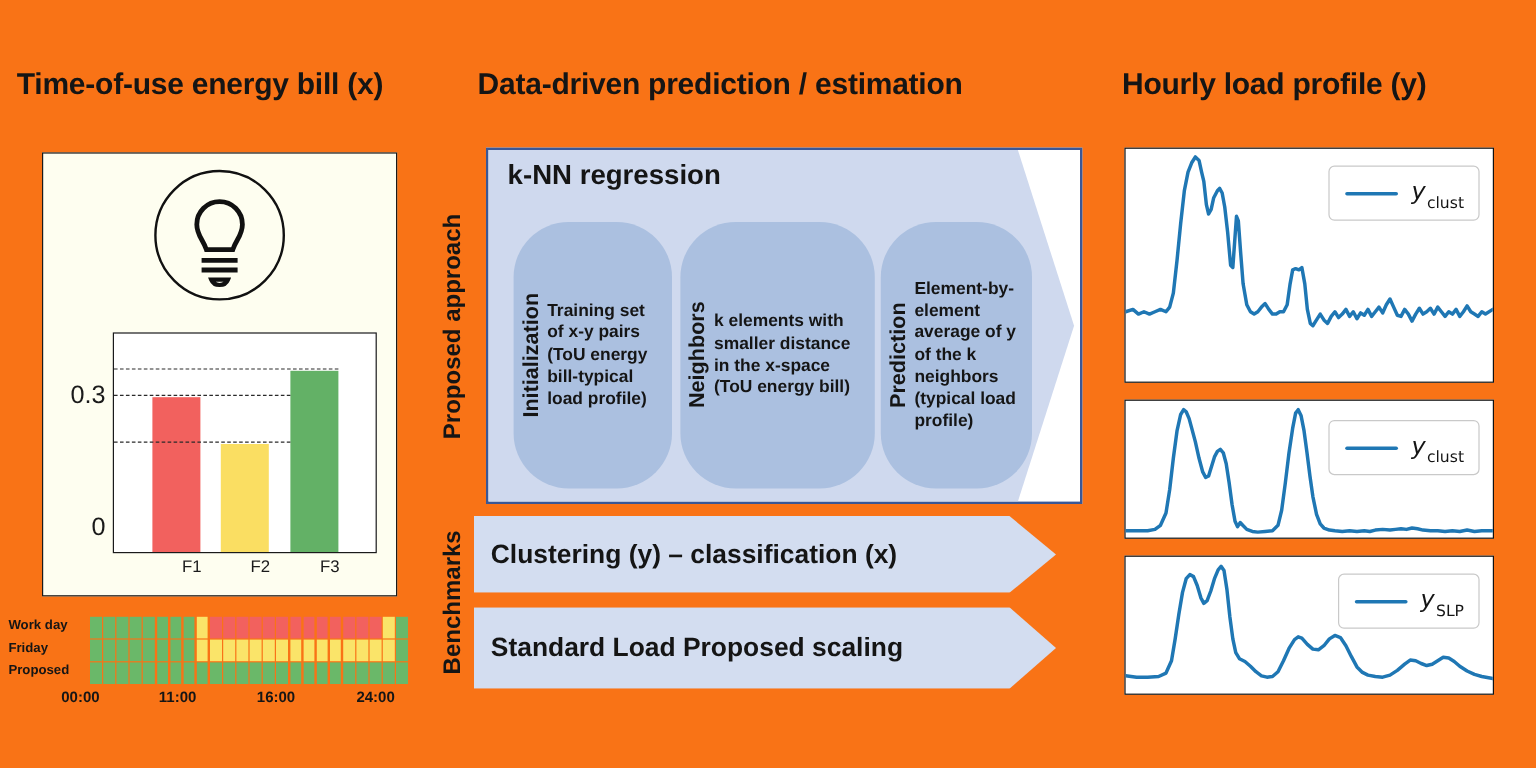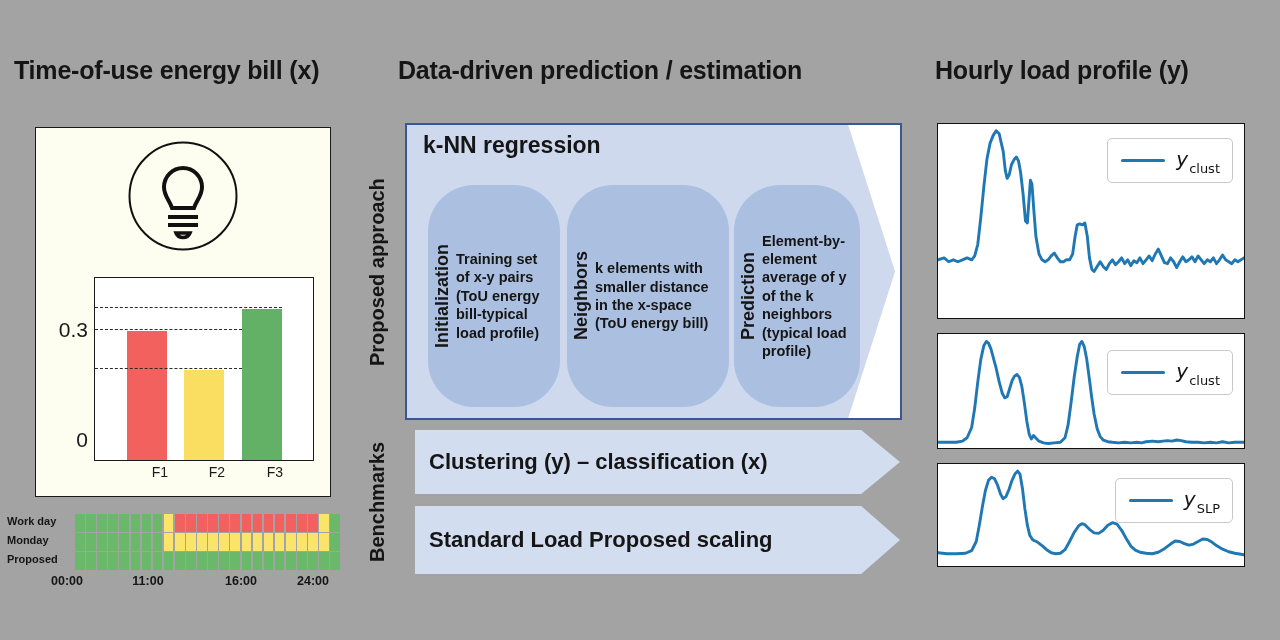--- a/index.html
+++ b/index.html
@@ -1,18 +1,18 @@
 <!DOCTYPE html>
 <html><head>
 <meta charset="utf-8">
 <style>
   * { margin:0; padding:0; box-sizing:border-box; }
   html,body { background:#ffffff; }
   #app {
-    position:relative; width:1280px; height:640px; background:#a3a3a3;
+    position:relative; width:1280px; height:640px; background:#f97316;
     font-family:"Liberation Sans", sans-serif; color:#151515; overflow:hidden;
   }
   .sec-title { position:absolute; font-size:25px; font-weight:700; letter-spacing:-0.2px; white-space:nowrap; }
 
   
   #tou-panel { position:absolute; left:35px; top:127px; width:296px; height:370px;
     background:#fefef0; border:1.4px solid #1a1a1a; }
   #bulb-wrap { position:absolute; left:91px; top:12px; width:112px; height:112px; }
   #tou-chart { position:absolute; left:58px; top:149px; width:220px; height:184px;
     background:#ffffff; border:1.4px solid #1a1a1a; }
@@ -36,21 +36,21 @@
   #knn-box { position:absolute; left:405px; top:123px; width:497px; height:297px;
     background:#ffffff; border:2px solid #3a5795; }
   #knn-arrow { position:absolute; inset:0; background:#cfd9ee;
     clip-path:polygon(0 0, 89.5% 0, 99% 50%, 89.5% 100%, 0 100%); }
   #knn-title { position:absolute; left:16px; top:7px; font-size:23px; font-weight:700; }
   .step-box { position:absolute; top:60px; height:222px; background:#abc0e0; border-radius:46px;
     display:flex; align-items:center; padding:10px 8px 10px 4px; }
   .step-vlabel { writing-mode:vertical-rl; transform:rotate(180deg); font-size:18px; font-weight:700;
     flex:0 0 auto; text-align:center; }
   .step-text { font-size:14.5px; font-weight:600; line-height:1.27; padding-left:3px; }
-  .banner { position:absolute; left:415px; width:485px; background:#d3ddf0;
+  .banner { position:absolute; left:395px; width:485px; background:#d3ddf0;
     clip-path:polygon(0 0, 92% 0, 100% 50%, 92% 100%, 0 100%);
     display:flex; align-items:center; padding-left:14px; font-size:22px; font-weight:700; }
 
   
   .profile-chart { position:absolute; left:937px; width:308px; background:#ffffff; border:1.7px solid #111; }
   .profile-chart svg { position:absolute; inset:0; width:100%; height:100%; }
   .legend { position:absolute; right:11px; background:#ffffff; border:1.6px solid #c9c9c9; border-radius:5px;
     display:flex; align-items:center; gap:11px; padding:8px 13px; }
   .legend-line { width:44px; height:3px; border-radius:1.5px; }
   .legend-label { font-size:20px; font-style:italic; font-family:"DejaVu Sans", sans-serif; white-space:nowrap; }
@@ -89,21 +89,21 @@
 
   <div class="ytick" style="top: 300px;">0</div>
       <div class="ytick" style="top: 189.714px;">0.3</div>
       <div class="cat-label" style="left: 88px;">F1</div>
       <div class="cat-label" style="left: 145px;">F2</div>
       <div class="cat-label" style="left: 203px;">F3</div>
     </div>
 
   <div id="calendar-rows">
       <div class="cal-row-label">Work day</div>
-      <div class="cal-row-label">Monday</div>
+      <div class="cal-row-label">Friday</div>
       <div class="cal-row-label">Proposed</div>
     </div>
   <div id="calendar-grid">
       <div class="cal-cell" style="background: rgb(106, 184, 105);"></div>
       <div class="cal-cell" style="background: rgb(106, 184, 105);"></div>
       <div class="cal-cell" style="background: rgb(106, 184, 105);"></div>
       <div class="cal-cell" style="background: rgb(106, 184, 105);"></div>
       <div class="cal-cell" style="background: rgb(106, 184, 105);"></div>
       <div class="cal-cell" style="background: rgb(106, 184, 105);"></div>
       <div class="cal-cell" style="background: rgb(106, 184, 105);"></div>
@@ -217,27 +217,27 @@
   <div class="profile-chart" style="top:333px; height:116px;">
     <svg viewBox="0 0 100 100" preserveAspectRatio="none">
         <path d="M0.0 95.0 L3.0 95.0 L6.0 95.0 L8.0 94.0 L9.5 91.0 L11.0 82.0 L12.0 65.0 L13.0 42.0 L14.0 22.0 L15.0 10.0 L15.8 6.5 L16.5 8.0 L17.3 13.0 L18.0 20.0 L19.0 30.0 L20.0 42.0 L21.0 52.0 L21.8 56.0 L22.6 55.0 L23.4 48.0 L24.2 41.0 L25.0 37.0 L25.8 35.5 L26.6 38.0 L27.4 46.0 L28.2 60.0 L29.0 76.0 L29.8 88.0 L30.5 92.0 L31.2 89.0 L31.9 91.0 L33.0 94.0 L34.5 95.5 L36.0 96.0 L38.0 95.5 L40.0 95.0 L41.5 91.0 L42.5 80.0 L43.5 60.0 L44.5 38.0 L45.5 20.0 L46.3 9.0 L47.0 6.5 L47.8 11.0 L48.6 22.0 L49.4 38.0 L50.2 55.0 L51.0 70.0 L52.0 83.0 L53.0 90.0 L54.0 93.0 L55.5 94.5 L57.0 95.0 L59.0 95.5 L61.0 95.0 L63.0 95.5 L65.0 95.0 L66.5 95.5 L68.0 94.5 L70.0 94.0 L72.0 94.5 L73.5 94.0 L75.0 93.5 L76.5 94.0 L78.0 93.0 L79.5 93.5 L81.0 94.5 L83.0 95.0 L85.0 95.0 L87.0 95.5 L89.0 95.0 L91.0 95.5 L93.0 94.5 L95.0 95.5 L97.0 95.0 L100.0 95.0" fill="none" stroke="#1f77b4" stroke-width="2.9" stroke-linejoin="round" stroke-linecap="round" vector-effect="non-scaling-stroke"></path>
       </svg>
     <div class="legend" style="top:16px;">
       <div class="legend-line" style="background: rgb(31, 119, 180);"></div>
       <div class="legend-label"><i>y</i><sub>clust</sub></div>
     </div>
   </div>
 
-  <div class="profile-chart" style="top:463px; height:104px;">
+  <div class="profile-chart" style="top:463px; height:116px;">
     <svg viewBox="0 0 100 100" preserveAspectRatio="none">
         <path d="M0.0 87.0 L3.0 88.0 L6.0 88.0 L9.0 87.5 L11.0 85.0 L12.5 76.0 L13.5 60.0 L14.5 42.0 L15.5 26.0 L16.5 16.0 L17.5 13.0 L18.5 14.5 L19.5 21.0 L20.5 30.0 L21.3 34.0 L22.2 32.0 L23.2 25.0 L24.2 16.0 L25.2 9.5 L26.0 7.0 L26.8 10.0 L27.6 24.0 L28.4 44.0 L29.2 60.0 L30.0 70.0 L31.0 74.5 L32.5 76.5 L34.0 80.0 L35.5 84.0 L37.0 87.0 L38.5 88.0 L40.0 87.5 L41.5 84.0 L43.0 76.0 L44.5 67.0 L46.0 60.5 L47.0 58.5 L48.0 59.5 L49.5 64.0 L51.0 67.5 L52.5 68.0 L54.0 65.0 L55.5 60.0 L57.0 57.5 L58.5 59.0 L60.0 65.0 L61.5 73.0 L63.0 80.5 L64.5 84.5 L66.0 86.5 L68.0 87.5 L70.0 88.0 L72.0 86.5 L74.0 83.0 L76.0 78.5 L77.5 75.5 L79.0 76.0 L80.5 78.0 L82.0 79.5 L83.5 78.5 L85.0 76.0 L86.5 73.5 L88.0 74.0 L89.5 76.5 L91.0 80.0 L93.0 83.5 L95.0 86.0 L97.0 87.5 L100.0 89.0" fill="none" stroke="#1f77b4" stroke-width="2.9" stroke-linejoin="round" stroke-linecap="round" vector-effect="non-scaling-stroke"></path>
       </svg>
     <div class="legend" style="top:14px;">
       <div class="legend-line" style="background: rgb(31, 119, 180);"></div>
       <div class="legend-label"><i>y</i><sub>SLP</sub></div>
     </div>
   </div>
 
 <div class="cal-time" style="left: 40px;">00:00</div>
     <div class="cal-time" style="left: 121px;">11:00</div>
-    <div class="cal-time" style="left: 203px; text-align: right;">16:00</div>
+    <div class="cal-time" style="left: 203px;">16:00</div>
     <div class="cal-time" style="left: 286px;">24:00</div>
   </div>
 
 </body></html>

